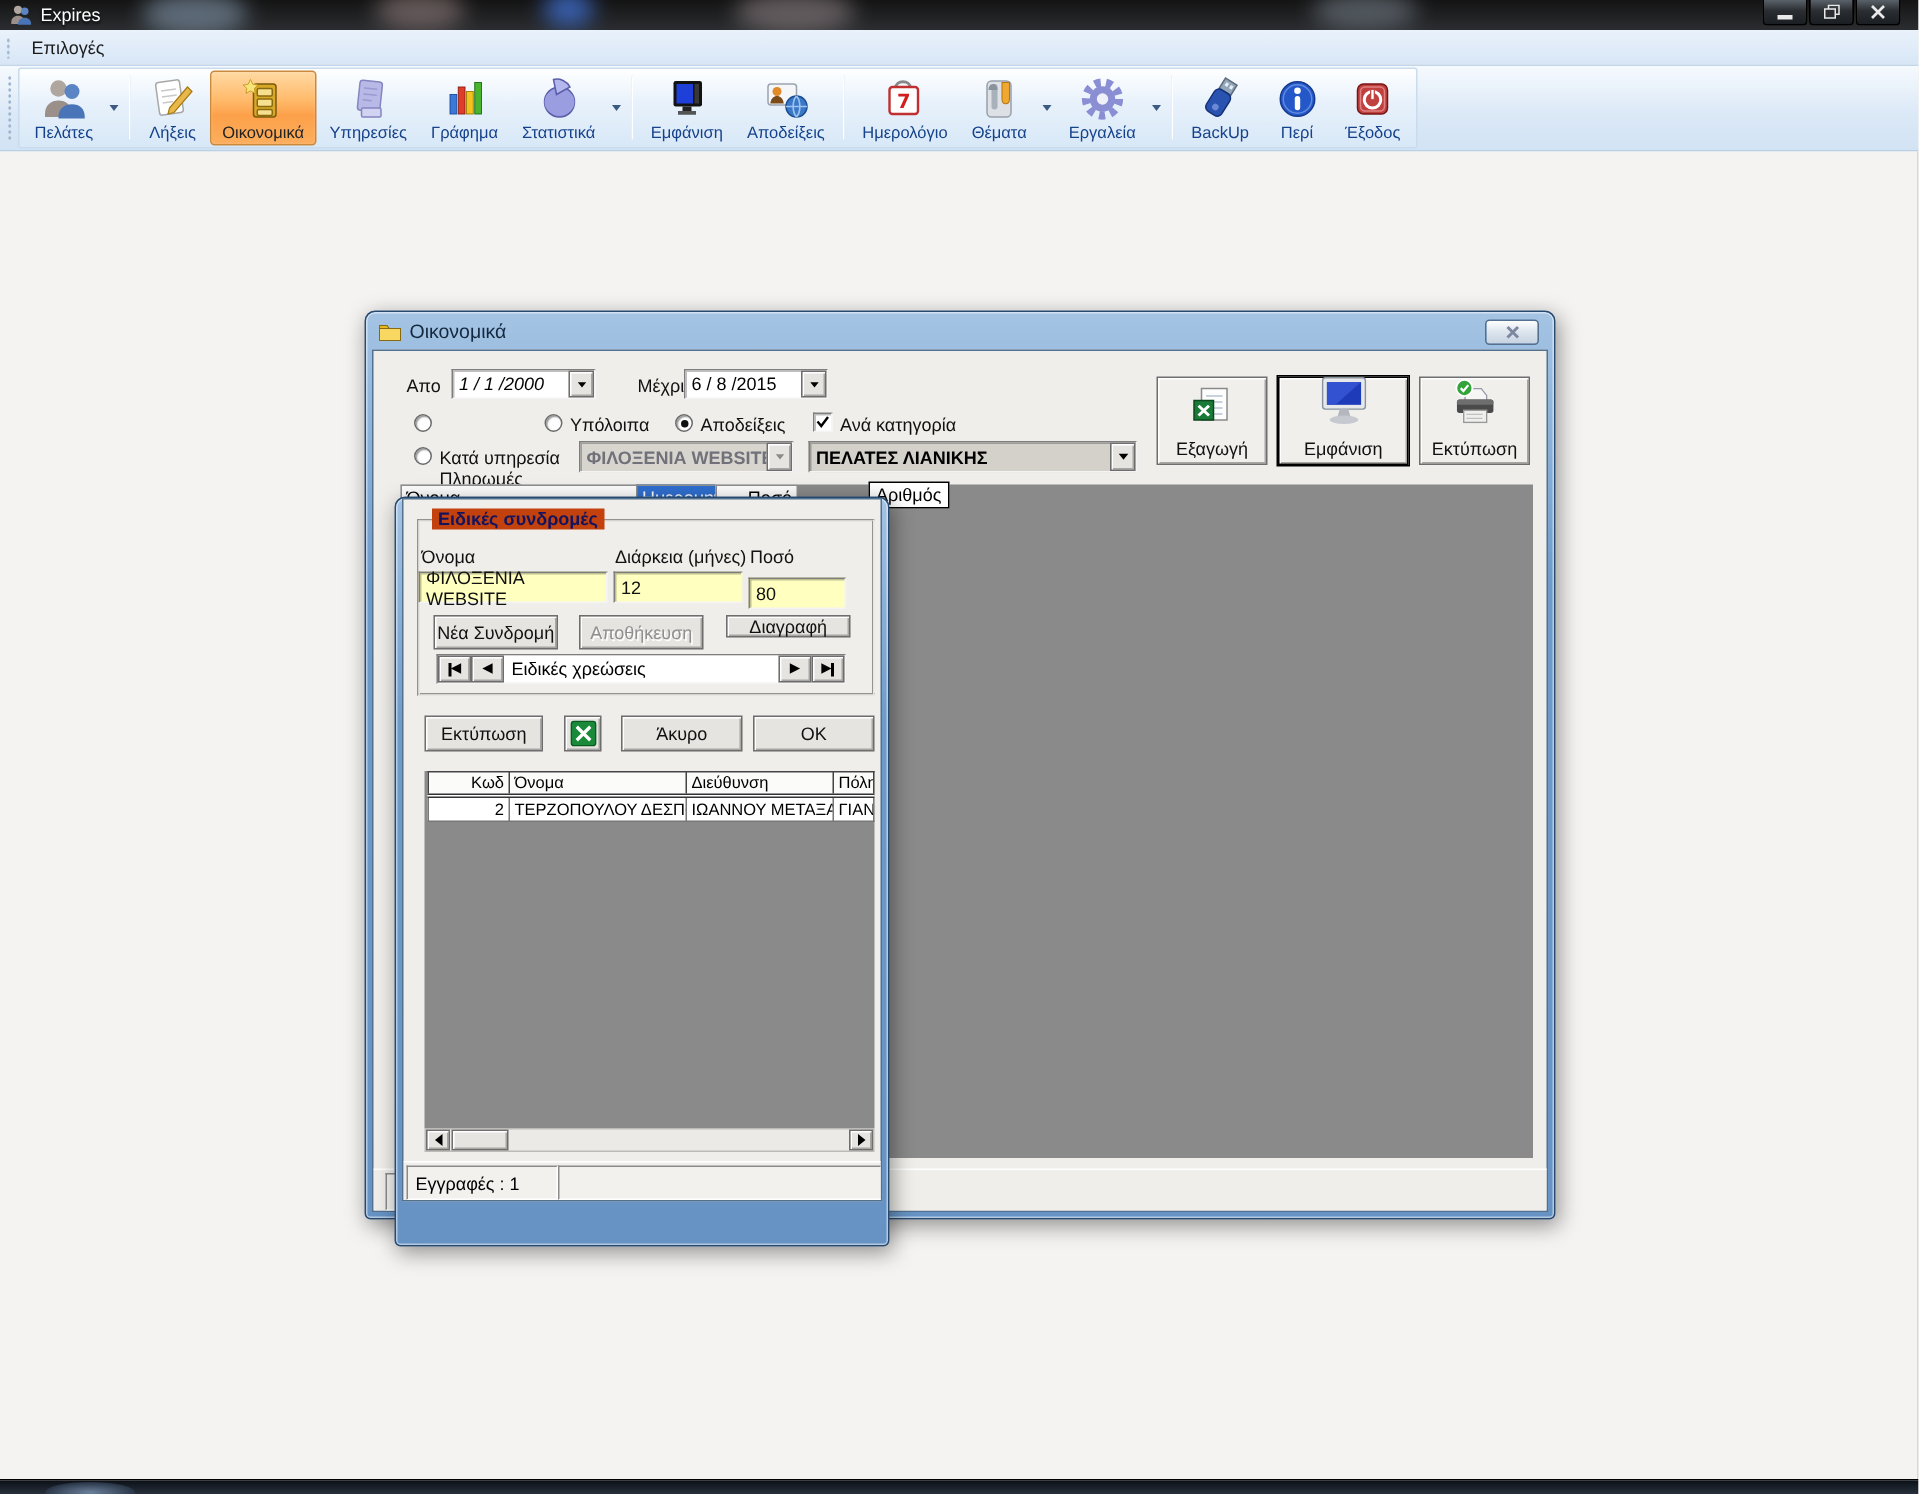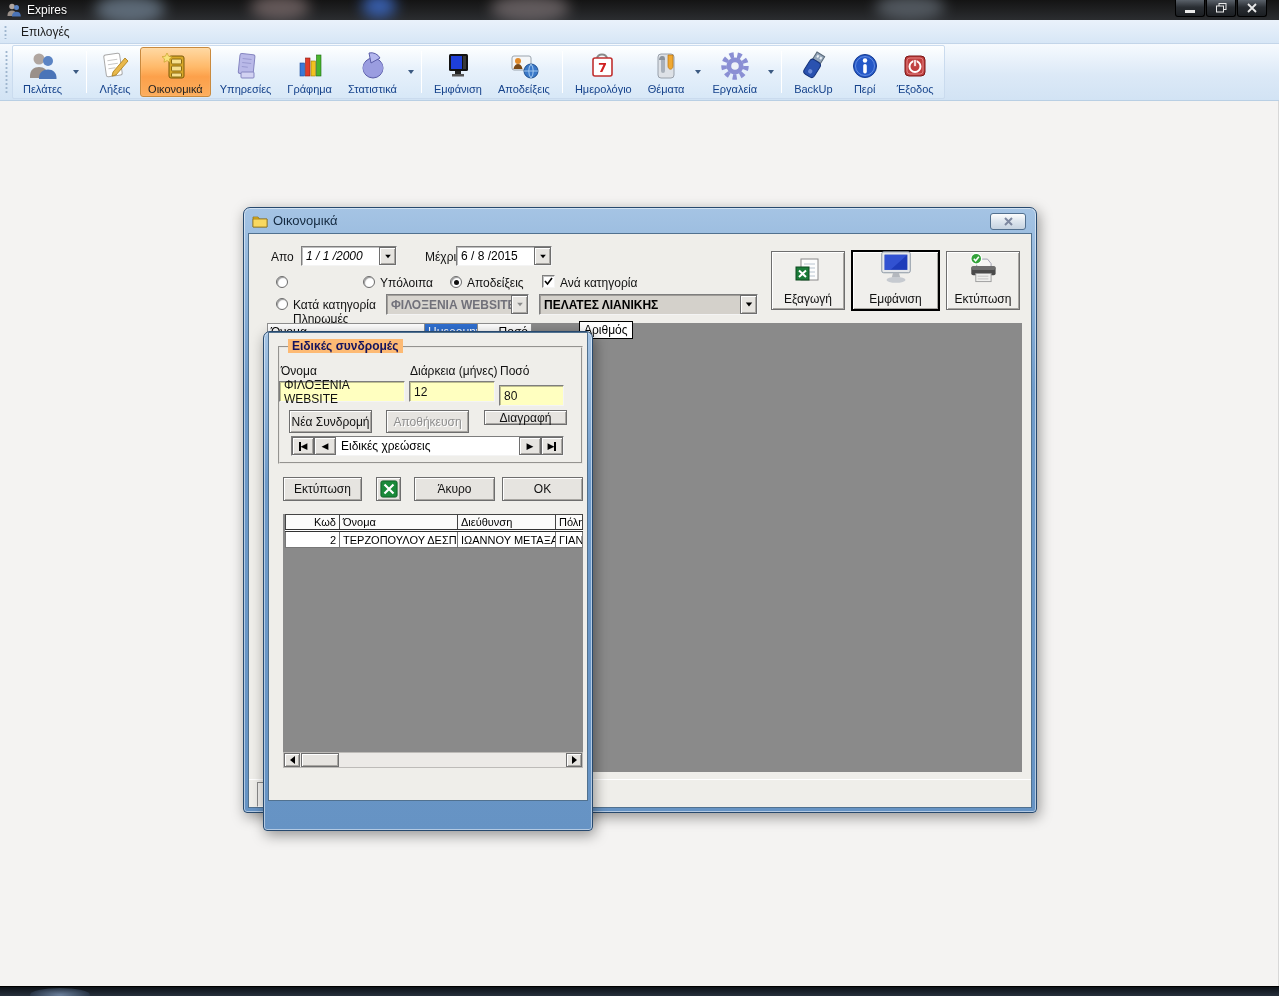--- a/index.html
+++ b/index.html
@@ -97,21 +97,21 @@
   .grid-hcell.sel { background:#2f6fd0; color:#fff; }
   .float-hdr { position:absolute; background:#fff; border:1px solid #000; font-size:12px;
     padding:1px 4px; white-space:nowrap; }
 
   .statusbar { position:absolute; background:#efeeea; border-top:1px solid #fff; font-size:12px; }
   .status-panel { position:absolute; top:2px; bottom:2px; background:#f2f1ee;
     border:1px solid; border-color:#8a8a8a #fff #fff #8a8a8a; display:flex; align-items:center;
     padding-left:5px; overflow:hidden; white-space:nowrap; }
 
   .groupbox { position:absolute; border:2px groove #e8e6e2; }
-  .grouplegend { position:absolute; top:-9px; left:8px; background:#fdba74; padding:0 4px;
+  .grouplegend { position:absolute; top:-9px; left:8px; background:#c2410c; padding:0 4px;
     font-size:12px; font-weight:bold; color:#14145e; white-space:nowrap; }
 
   .nav { position:absolute; display:flex; }
   .nav .nbtn { width:22px; display:flex; align-items:center; justify-content:center; cursor:pointer;
     font-family:"DejaVu Sans",sans-serif; font-size:9px; color:#000; }
   .nav .nmid { flex:1; background:#fff; font-size:12px; display:flex; align-items:center; padding-left:5px; }
   .vbar { display:inline-block; width:2px; height:9px; background:#000; }
 
   table.ptable { border-collapse:collapse; table-layout:fixed; width:297px; background:#fff; font-size:11px; }
   table.ptable th { background:#fbfbfa; font-weight:normal; border:1px solid #444; border-bottom:3px double #333;
@@ -362,21 +362,21 @@
     <span class="radio sel" style="left:201px;top:42px;"></span>
     <span class="lbl" style="left:218px;top:42px;">Αποδείξεις</span>
     <span class="checkbox" style="left:293px;top:41px;">
         <svg width="9" height="9">
           <path d="M1 4 L3.5 7 L8 1" stroke="#000" stroke-width="1.6" fill="none"></path>
         </svg>
       </span>
     <span class="lbl" style="left:311px;top:42px;">Ανά κατηγορία</span>
 
     <span class="radio" style="left:27px;top:64px;"></span>
-    <span class="lbl" style="left:44px;top:64px;">Κατά κατηγορία</span>
+    <span class="lbl" style="left:44px;top:64px;">Κατά υπηρεσία</span>
     <div class="combo sunken" style="left:137px;top:60px;width:143px;height:21px;background:#d8d5cf;">
       <span class="cval" style="font-weight:bold;color:#71717a;">ΦΙΛΟΞΕΝΙΑ WEBSITE</span>
       <span class="cbtn raised">
           <span class="ctri gray" style="transform:scale(.7);"></span>
         </span>
     </div>
     <div class="combo sunken" style="left:290px;top:60px;width:219px;height:21px;background:#d4d1cb;">
       <span class="cval" style="font-weight:bold;color:#000;">ΠΕΛΑΤΕΣ ΛΙΑΝΙΚΗΣ</span>
       <span class="cbtn raised">
           <span class="ctri" style="transform:scale(.8);"></span>
@@ -497,18 +497,22 @@
       <span class="sarrow raised">
           <span class="tri-l"></span>
         </span>
       <span class="sthumb raised"></span>
       <span class="strack"></span>
       <span class="sarrow raised">
           <span class="tri-r"></span>
         </span>
     </div>
 
+    <div class="statusbar" style="left:0;top:441px;width:322px;height:28px;">
+      <div class="status-panel" style="left:2px;width:101px;">Εγγραφές : 1</div>
+      <div class="status-panel" style="left:103px;right:2px;"></div>
+    </div>
   </div>
 </div>
 
 <div class="taskbar">
   <span class="orb"></span>
 </div>
 
 </body></html>

